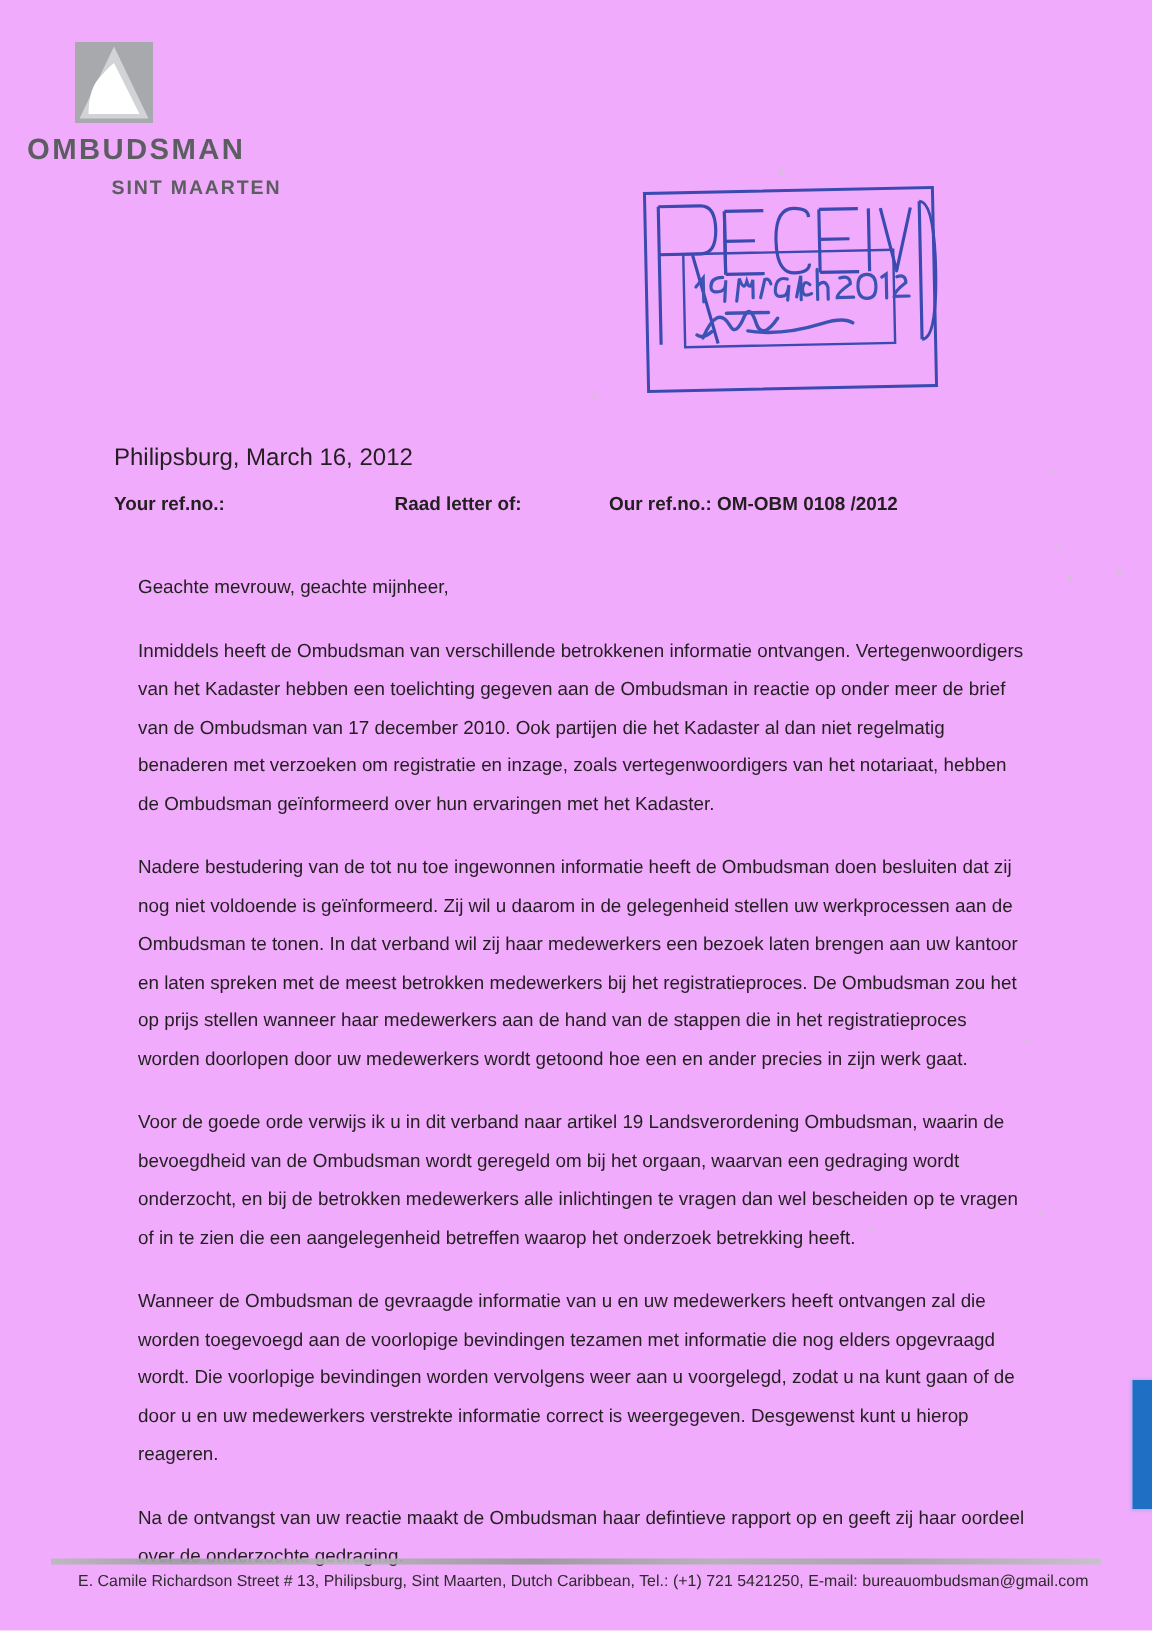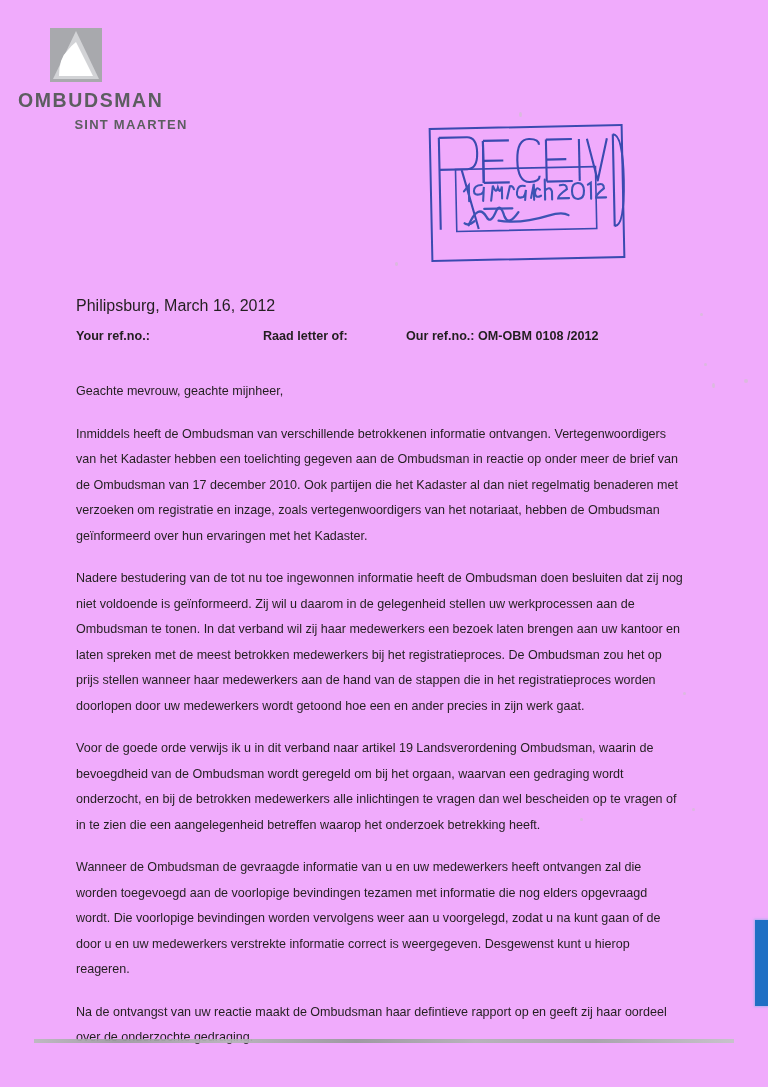--- a/index.html
+++ b/index.html
@@ -108,21 +108,21 @@
     position: absolute;
     left: 76px;
     top: 379px;
     width: 607px;
     font-size: 12.55px;
     line-height: 25.5px;
     color: #231f20;
     text-align: left;
   }
   #letter-body p {
-    margin: 0 0 17px 0;
+    margin: 0 0 17px 16px;
   }
   #letter-body p.salutation { margin-bottom: 17px; }
 
   
   #footer-rule {
     position: absolute;
     left: 34px;
     top: 1039px;
     width: 700px;
     height: 4px;
@@ -242,20 +242,21 @@
   <div id="letter-body">
     <p class="salutation">Geachte mevrouw, geachte mijnheer,</p>
     <p>Inmiddels heeft de Ombudsman van verschillende betrokkenen informatie ontvangen. Vertegenwoordigers van het Kadaster hebben een toelichting gegeven aan de Ombudsman in reactie op onder meer de brief van de Ombudsman van 17 december 2010. Ook partijen die het Kadaster al dan niet regelmatig benaderen met verzoeken om registratie en inzage, zoals vertegenwoordigers van het notariaat, hebben de Ombudsman geïnformeerd over hun ervaringen met het Kadaster.</p>
     <p>Nadere bestudering van de tot nu toe ingewonnen informatie heeft de Ombudsman doen besluiten dat zij nog niet voldoende is geïnformeerd. Zij wil u daarom in de gelegenheid stellen uw werkprocessen aan de Ombudsman te tonen. In dat verband wil zij haar medewerkers een bezoek laten brengen aan uw kantoor en laten spreken met de meest betrokken medewerkers bij het registratieproces. De Ombudsman zou het op prijs stellen wanneer haar medewerkers aan de hand van de stappen die in het registratieproces worden doorlopen door uw medewerkers wordt getoond hoe een en ander precies in zijn werk gaat.</p>
     <p>Voor de goede orde verwijs ik u in dit verband naar artikel 19 Landsverordening Ombudsman, waarin de bevoegdheid van de Ombudsman wordt geregeld om bij het orgaan, waarvan een gedraging wordt onderzocht, en bij de betrokken medewerkers alle inlichtingen te vragen dan wel bescheiden op te vragen of in te zien die een aangelegenheid betreffen waarop het onderzoek betrekking heeft.</p>
     <p>Wanneer de Ombudsman de gevraagde informatie van u en uw medewerkers heeft ontvangen zal die worden toegevoegd aan de voorlopige bevindingen tezamen met informatie die nog elders opgevraagd wordt. Die voorlopige bevindingen worden vervolgens weer aan u voorgelegd, zodat u na kunt gaan of de door u en uw medewerkers verstrekte informatie correct is weergegeven. Desgewenst kunt u hierop reageren.</p>
     <p>Na de ontvangst van uw reactie maakt de Ombudsman haar defintieve rapport op en geeft zij haar oordeel over de onderzochte gedraging.</p>
   </div>
 
   <div id="footer-rule"></div>
+  <div id="footer-text">E. Camile Richardson Street # 13, Philipsburg, Sint Maarten, Dutch Caribbean, Tel.: (+1) 721 5421250, E-mail: bureauombudsman@gmail.com</div>
 
   <div id="blue-bar"></div>
   <div class="speck" style="left:712px;top:383px;width:3px;height:5px;"></div>
   <div class="speck" style="left:744px;top:379px;width:4px;height:4px;"></div>
   <div class="speck" style="left:700px;top:313px;width:3px;height:3px;"></div>
   <div class="speck" style="left:704px;top:363px;width:3px;height:3px;"></div>
   <div class="speck" style="left:395px;top:262px;width:3px;height:4px;"></div>
   <div class="speck" style="left:683px;top:692px;width:3px;height:3px;"></div>
   <div class="speck" style="left:692px;top:808px;width:3px;height:3px;"></div>
   <div class="speck" style="left:580px;top:818px;width:3px;height:3px;"></div>

